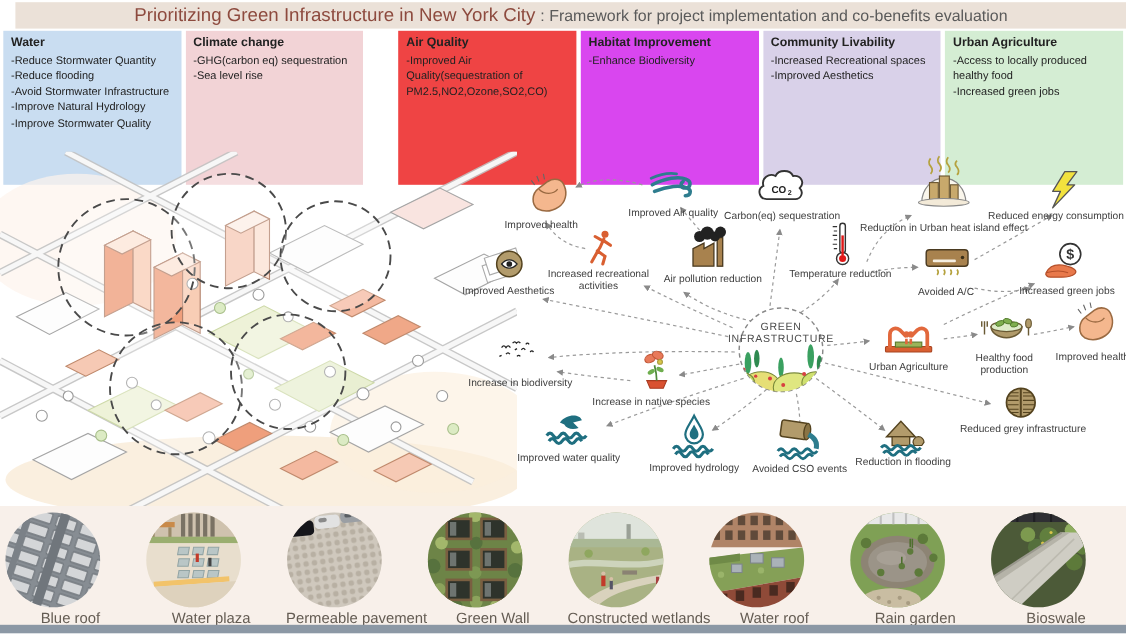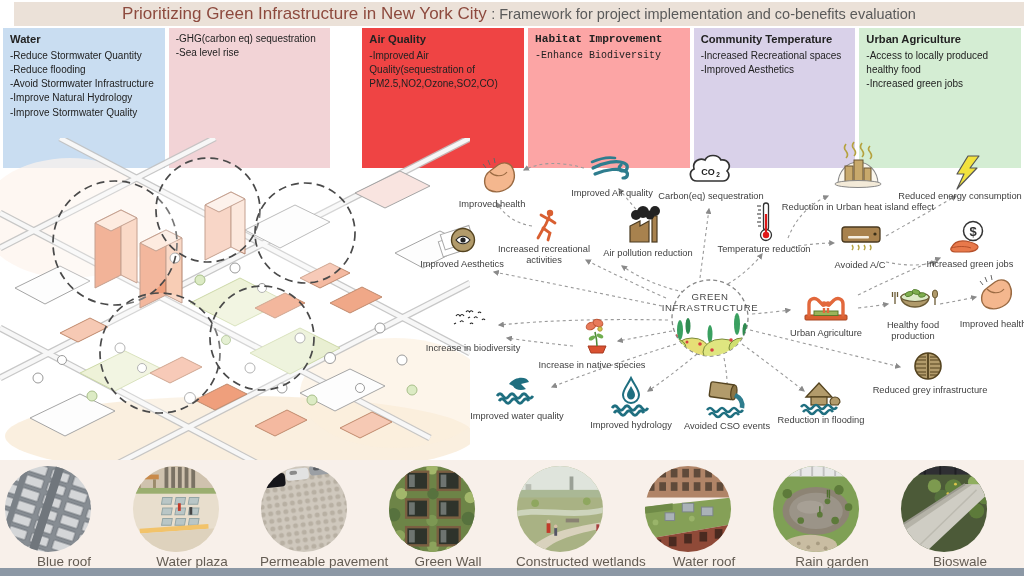--- a/index.html
+++ b/index.html
@@ -33,33 +33,34 @@
 <div class="boxes">
     <div class="box" style="background: rgb(201, 221, 241);">
       <div class="box-h">Water</div>
       <div class="box-i">-Reduce Stormwater Quantity</div>
       <div class="box-i">-Reduce flooding</div>
       <div class="box-i">-Avoid Stormwater Infrastructure</div>
       <div class="box-i">-Improve Natural Hydrology</div>
       <div class="box-i">-Improve Stormwater Quality</div>
     </div>
     <div class="box" style="background: rgb(242, 211, 214);">
+      <div class="box-h">Climate change</div>
       <div class="box-i">-GHG(carbon eq) sequestration</div>
       <div class="box-i">-Sea level rise</div>
     </div>
     <div class="box" style="background: #ef4444; margin-left: 28px;">
       <div class="box-h">Air Quality</div>
       <div class="box-i">-Improved Air Quality(sequestration of PM2.5,NO2,Ozone,SO2,CO)</div>
     </div>
-    <div class="box" style="background: #fca5a5; font-family: Liberation Mono, monospace;">
+    <div class="box" style="background: #d946ef;">
       <div class="box-h">Habitat Improvement</div>
       <div class="box-i">-Enhance Biodiversity</div>
     </div>
     <div class="box" style="background: rgb(217, 209, 233);">
-      <div class="box-h">Community Temperature</div>
+      <div class="box-h">Community Livability</div>
       <div class="box-i">-Increased Recreational spaces</div>
       <div class="box-i">-Improved Aesthetics</div>
     </div>
     <div class="box" style="background: rgb(212, 237, 211);">
       <div class="box-h">Urban Agriculture</div>
       <div class="box-i">-Access to locally produced healthy food</div>
       <div class="box-i">-Increased green jobs</div>
     </div>
   </div>
 

